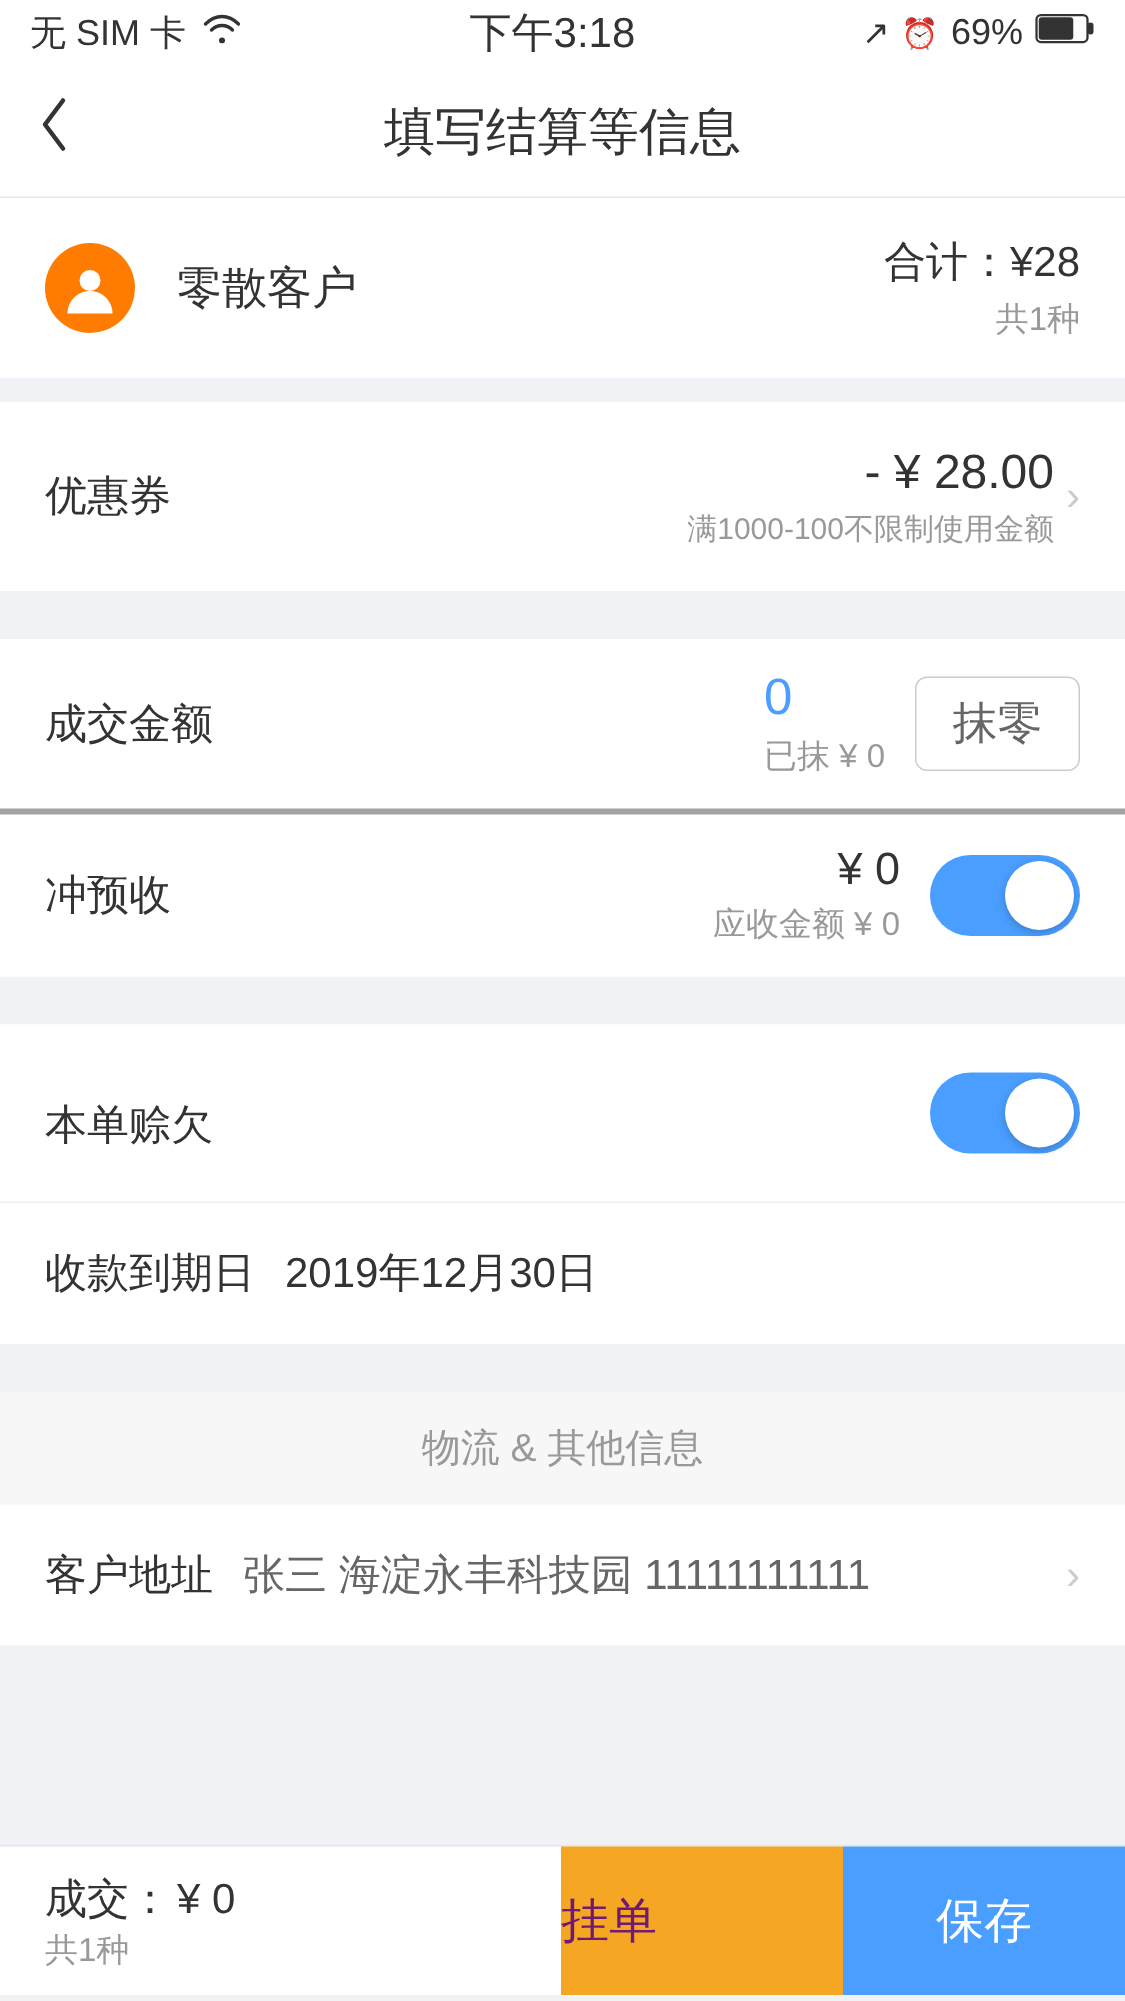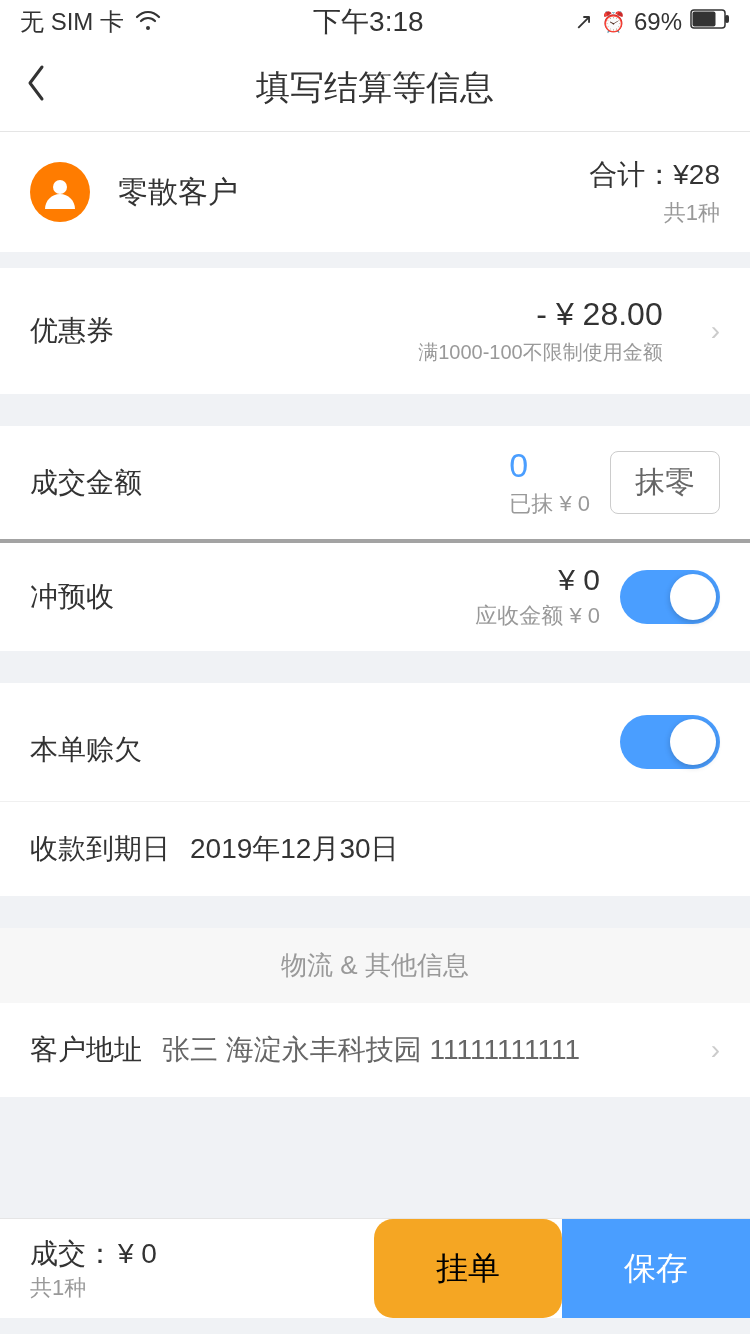--- a/index.html
+++ b/index.html
@@ -191,46 +191,45 @@
     .address-content { display: flex; align-items: flex-start; gap: 20px; flex: 1; }
     .address-label { font-size: 28px; color: #333; flex-shrink: 0; }
     .address-value { font-size: 28px; color: #666; flex: 1; }
 
     
     .spacer { height: 200px; background: #f0f2f5; }
 
     
     .bottom-bar {
       position: fixed;
-      bottom: 16px;
+      bottom: 4px;
       width: 750px;
       height: 100px;
       display: flex;
       background: #fff;
       border-top: 1px solid #e5e5e5;
     }
     .bottom-info {
       flex: 1;
       display: flex;
       flex-direction: column;
       justify-content: center;
       padding: 0 30px;
     }
     .bottom-total-amount { font-size: 28px; color: #333; font-weight: 500; display: inline; }
     .bottom-count { font-size: 22px; color: #999; }
     .btn-hold {
       width: 188px;
       background: #f5a623;
-      color: #000000;
+      color: #701a75;
       font-size: 32px;
       display: flex;
       align-items: center;
-      justify-content: center;
-      cursor: pointer;
-      border-radius: 19px;
+      justify-content: flex-start;
+      cursor: pointer;
     }
     .btn-save {
       width: 188px;
       background: #4a9eff;
       color: #fff;
       font-size: 32px;
       display: flex;
       align-items: center;
       justify-content: center;
       cursor: pointer;
@@ -294,21 +293,21 @@
     <div class="customer-right">
       <div class="total-amount">合计：¥28</div>
       <div class="total-count">共1种</div>
     </div>
   </div>
 </div>
 
 <div class="section">
   <div class="coupon-section">
     <span class="row-label">优惠券</span>
-    <div style="display:flex;align-items:center;gap:40px;">
+    <div style="display:flex;align-items:center;">
       <div class="coupon-right">
         <div class="coupon-discount">- ¥ 28.00</div>
         <div class="coupon-desc">满1000-100不限制使用金额</div>
       </div>
       <span class="chevron-icon">›</span>
     </div>
   </div>
 </div>
 
 <div class="section-divider"></div>

